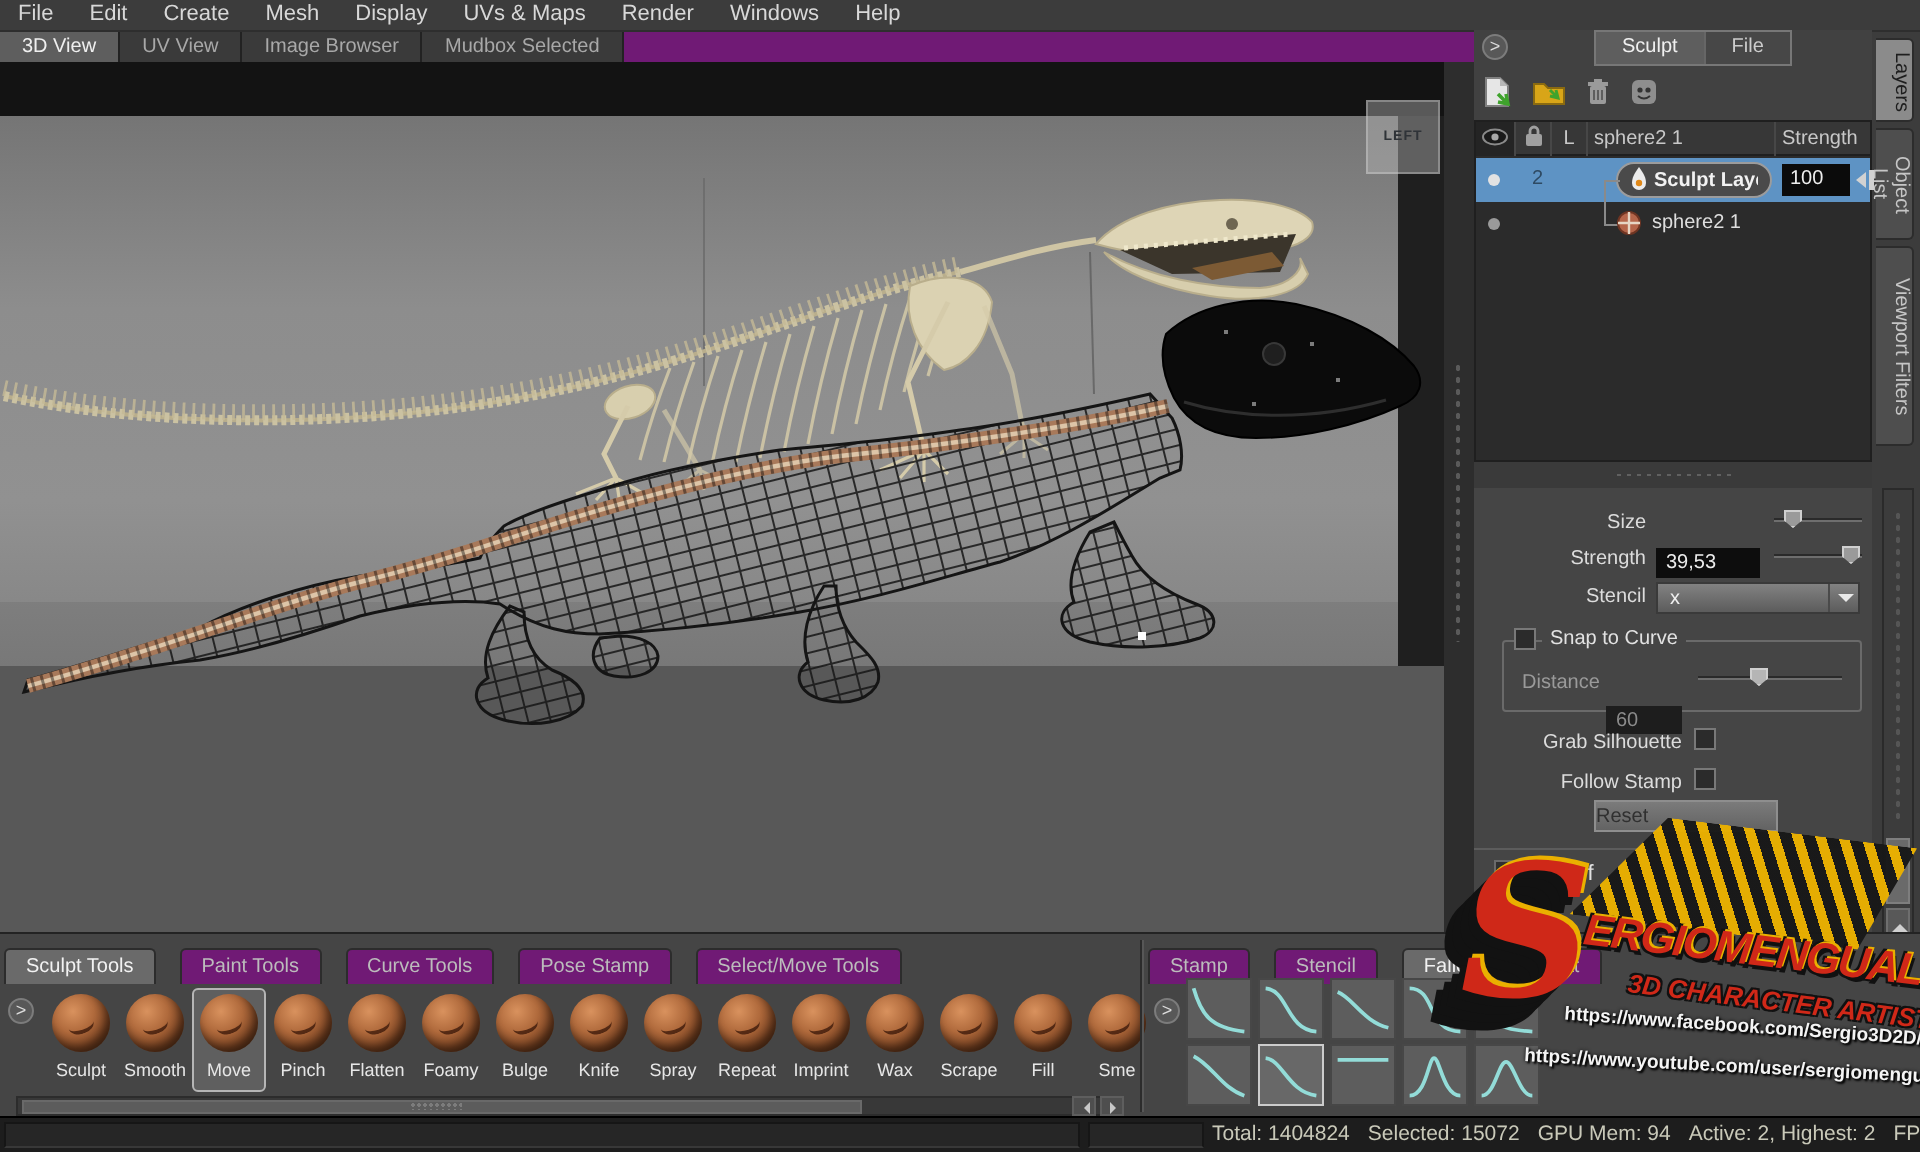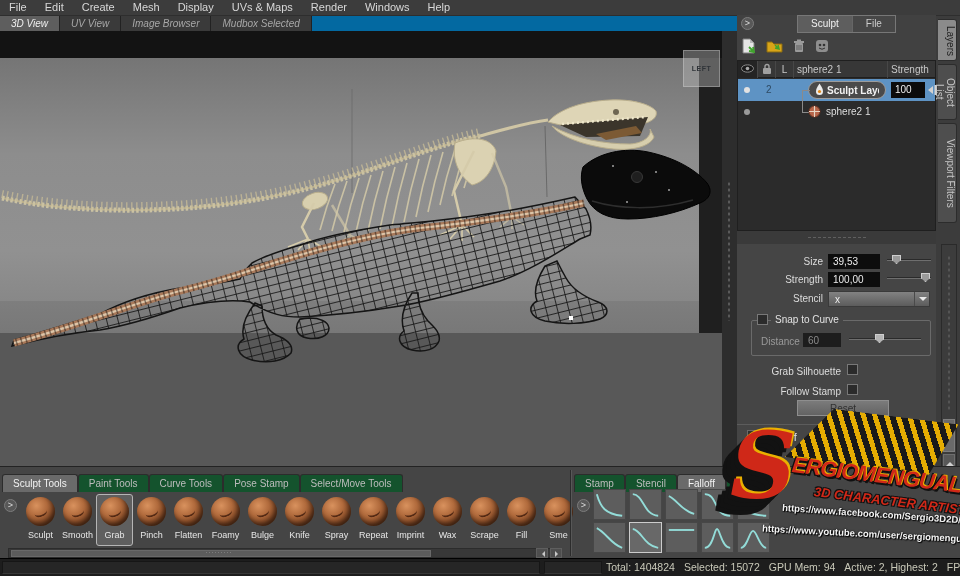--- a/index.html
+++ b/index.html
@@ -6,21 +6,21 @@
   #app{position:relative;width:960px;height:576px;background:#3c3c3c;overflow:hidden;
        font-family:"Liberation Sans",sans-serif;-webkit-font-smoothing:antialiased;}
   #app *{box-sizing:border-box;}
 
   
   .menubar{position:absolute;left:0;top:0;width:960px;height:16px;background:#3c3c3c;
            display:flex;align-items:center;border-bottom:1px solid #2e2e2e;}
   .menu-item{padding:0 9px;font-size:11px;line-height:15px;color:#d8d8d8;cursor:default;}
 
   
-  .tabbar{position:absolute;left:0;top:16px;width:737px;height:15px;background:#0369a1;display:flex;font-style:italic;}
+  .tabbar{position:absolute;left:0;top:16px;width:737px;height:15px;background:#701a75;display:flex;}
   .vtab{font-size:10px;line-height:15px;padding:0 11px;color:#a8a8a8;background:#3a3a3a;
         border-right:1px solid #222;}
   .vtab.active{background:#5e5e5e;color:#efefef;}
 
   
   .viewport{position:absolute;left:0;top:31px;width:722px;height:435px;background:#232323;}
   .viewport svg{position:absolute;left:0;top:0;}
   .left-gizmo{position:absolute;left:683px;top:19px;width:37px;height:37px;
               background:rgba(185,185,185,.42);border:1px solid rgba(220,220,220,.35);
               color:#2f3338;font-size:7px;font-weight:bold;letter-spacing:.5px;
@@ -59,56 +59,56 @@
       border:1px solid #9c9c9c;border-radius:9px;display:flex;align-items:center;gap:3px;
       padding:0 6px;color:#f2f2f2;font-weight:bold;font-size:10px;}
   .str-field{position:absolute;left:153px;top:3px;width:34px;height:16px;background:#0b0b0b;
       color:#eee;padding:2px 0 0 4px;font-size:10px;}
   .str-handle{position:absolute;left:189px;top:5px;}
   .rp-splith{position:absolute;left:0;top:216px;width:199px;height:13px;background:#3a3a3a;}
   .rp-splith::after{content:"";position:absolute;left:70px;top:5px;width:60px;height:3px;
       background-image:radial-gradient(#606060 1px, transparent 1.2px);background-size:5px 3px;}
   .rp-props{position:absolute;left:0;top:229px;width:199px;height:222px;background:#454545;}
   .plabel{position:absolute;text-align:right;color:#dcdcdc;}
-  .pfield{position:absolute;background:#0d0d0d;color:#ececec;padding:2px 0 0 5px;font-size:10px;height:15px;}
+  .pfield{position:absolute;background:#0d0d0d;color:#ececec;padding:2px 0 0 5px;font-size:10px;height:15px;margin-top:20px;}
   .slider{position:absolute;height:9px;}
   .slider .track{position:absolute;left:0;right:0;top:4px;height:2px;background:#2a2a2a;border-bottom:1px solid #6e6e6e;}
   .slider .handle{position:absolute;top:0;width:9px;height:9px;background:#9a9a9a;border:1px solid #cfcfcf;
       clip-path:polygon(0 0,100% 0,100% 58%,50% 100%,0 58%);}
   .dropdown{position:absolute;left:91px;width:102px;height:16px;background:linear-gradient(#828282,#5c5c5c);
       border:1px solid #3a3a3a;color:#f0f0f0;padding:2px 0 0 6px;font-size:10px;}
   .dropdown .arrow{position:absolute;right:0;top:0;width:15px;height:14px;border-left:1px solid #4a4a4a;}
   .dropdown .arrow::after{content:"";position:absolute;left:4px;top:5px;border:4px solid transparent;border-top-color:#e8e8e8;}
   .cb{position:absolute;width:11px;height:11px;background:#2b2b2b;border:1px solid #787878;}
   .groupbox{position:absolute;left:14px;top:76px;width:180px;height:36px;border:1px solid #6a6a6a;border-radius:2px;}
   .gb-label{position:absolute;left:34px;top:70px;background:#454545;padding:0 4px;color:#e2e2e2;}
   .btn{position:absolute;background:linear-gradient(#7b7b7b,#636363);border:1px solid #8e8e8e;
-       color:#303030;text-align:center;font-size:10px;}
+       color:#303030;font-size:10px;}
   .hr{position:absolute;left:0;width:199px;height:1px;background:#303030;border-bottom:1px solid #5c5c5c;}
   .falloff-btn{position:absolute;width:13px;height:13px;background:#2f2f2f;border:1px solid #6a6a6a;}
   .falloff-btn::after{content:"";position:absolute;left:4px;top:3px;border:4px solid transparent;border-left-color:#dedede;}
 
   .side-tab{position:absolute;left:938px;width:19px;background:#4e4e4e;border:1px solid #2c2c2c;
       border-left:none;border-radius:0 3px 3px 0;color:#c6c6c6;font-size:10px;
       writing-mode:vertical-rl;text-align:center;padding:6px 0;}
   .side-tab.active{background:#8b8b8b;color:#1e1e1e;}
 
   .scrollv{position:absolute;left:941px;top:244px;width:16px;height:243px;background:#3c3c3c;border:1px solid #2a2a2a;}
   .scrollv::before{content:"";position:absolute;left:5px;top:10px;width:4px;height:155px;
       background-image:radial-gradient(#555 1px, transparent 1.2px);background-size:4px 6px;}
   .scrollv .thumb{position:absolute;left:1px;top:174px;width:12px;height:33px;background:#6a6a6a;border:1px solid #7e7e7e;}
   .sbtn{position:absolute;left:1px;width:12px;height:13px;background:#585858;border:1px solid #6e6e6e;}
   .sbtn::after{content:"";position:absolute;left:2px;border:4px solid transparent;}
   .sbtn.up::after{top:3px;border-bottom-color:#d0d0d0;}
   .sbtn.down::after{top:6px;border-top-color:#d0d0d0;}
 
   
   .tray{position:absolute;left:0;top:466px;width:960px;height:92px;background:#454545;border-top:1px solid #232323;}
-  .tray-tabs{position:absolute;top:7px;display:flex;gap:0;}
-  .ttab{font-size:10px;height:18px;line-height:18px;padding:0 10px;background:#14532d;color:#bcbcbc;
+  .tray-tabs{position:absolute;top:7px;display:flex;gap:12px;}
+  .ttab{font-size:10px;height:18px;line-height:18px;padding:0 10px;background:#701a75;color:#bcbcbc;
         border-radius:3px 3px 0 0;border:1px solid #2c2c2c;border-bottom:none;}
   .ttab.active{background:#6a6a6a;color:#f2f2f2;}
   .tools-row{position:absolute;left:22px;top:27px;display:flex;}
   .tool{width:37px;height:52px;display:flex;flex-direction:column;align-items:center;padding-top:2px;border:1px solid transparent;}
   .tool.sel{background:#5f5f5f;border:1px solid #b5b5b5;border-radius:3px;}
   .ball{width:29px;height:29px;border-radius:50%;position:relative;
         background:radial-gradient(circle at 36% 30%, #d9925e 0%, #b06a3c 38%, #7a4322 68%, #4a2811 100%);
         box-shadow:inset -2px -3px 4px rgba(0,0,0,.45);}
   .ball::after{content:"";position:absolute;left:8px;top:11px;width:13px;height:7px;
         border-bottom:2px solid rgba(55,22,8,.75);border-radius:50%;transform:rotate(-18deg);}
@@ -444,21 +444,21 @@
         <div class="tool">
           <div class="ball"></div>
           <div class="tlabel">Sculpt</div>
         </div>
         <div class="tool">
           <div class="ball"></div>
           <div class="tlabel">Smooth</div>
         </div>
         <div class="tool sel">
           <div class="ball"></div>
-          <div class="tlabel">Grab</div>
+          <div class="tlabel">Move</div>
         </div>
         <div class="tool">
           <div class="ball"></div>
           <div class="tlabel">Pinch</div>
         </div>
         <div class="tool">
           <div class="ball"></div>
           <div class="tlabel">Flatten</div>
         </div>
         <div class="tool">

